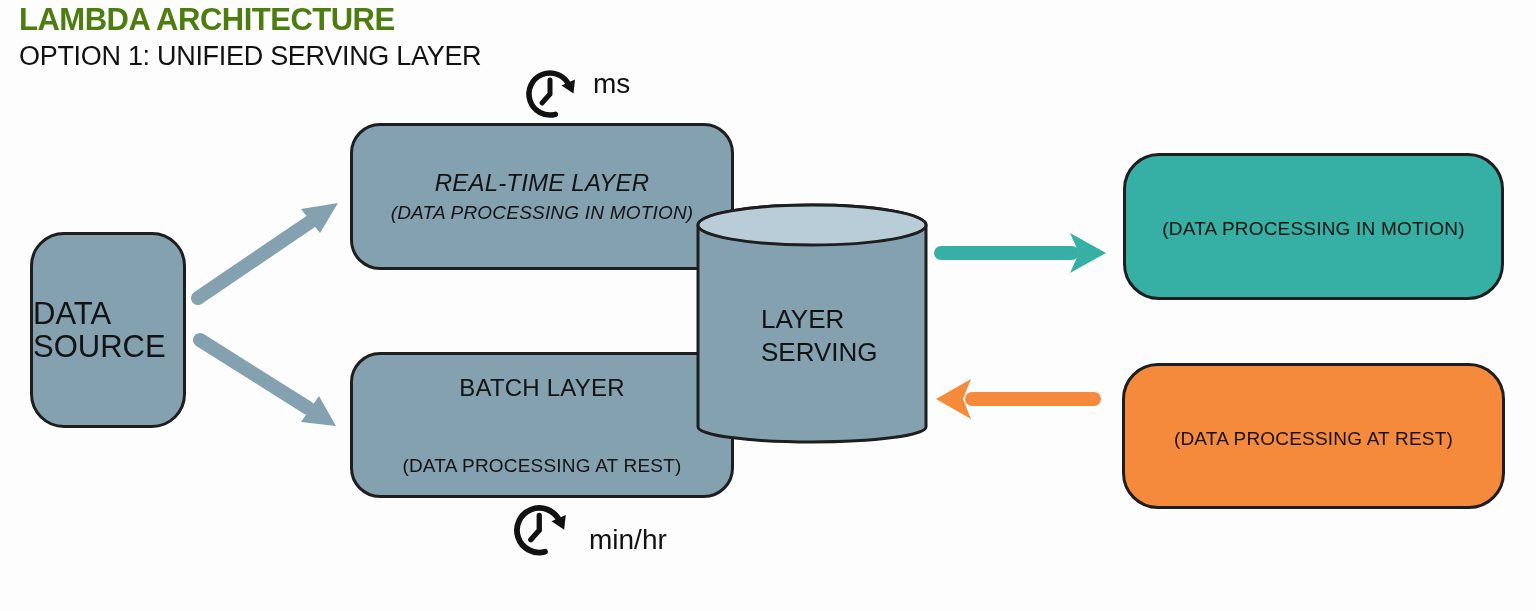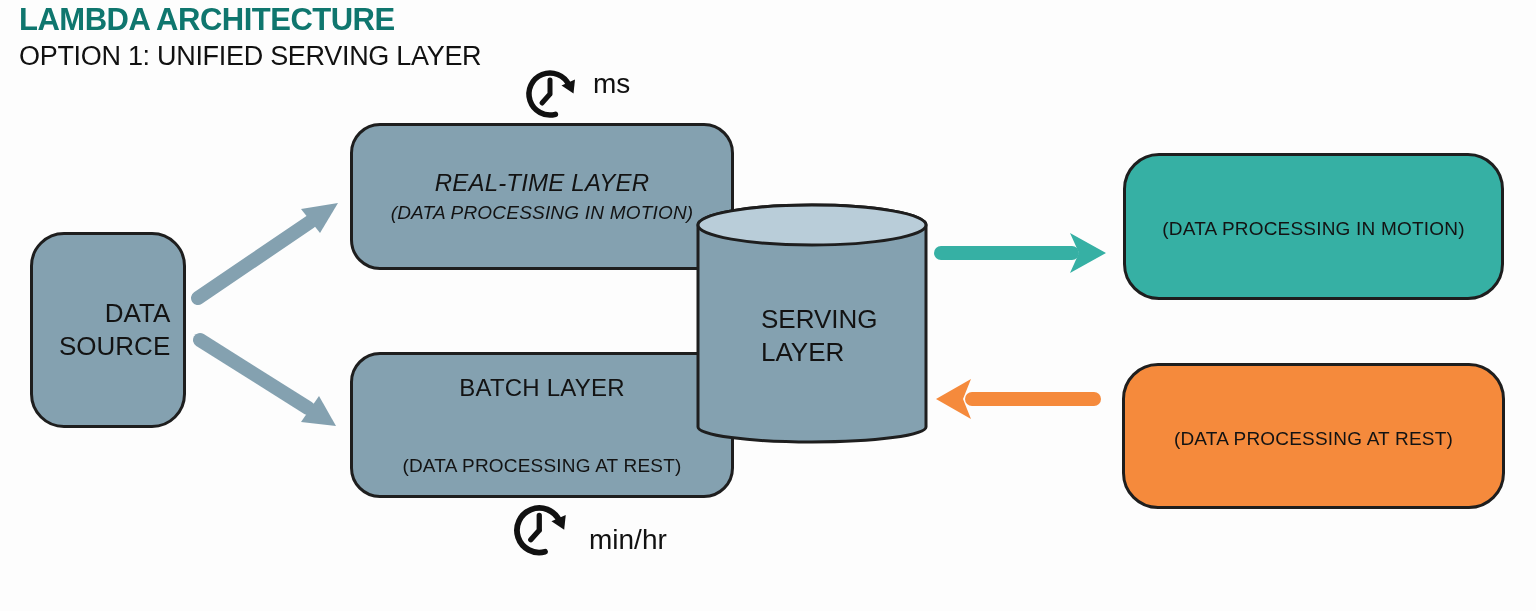--- a/index.html
+++ b/index.html
@@ -1,41 +1,41 @@
 <!DOCTYPE html>
 <html><head>
 <meta charset="utf-8">
 <style>
   html,body{margin:0;padding:0;}
   body{font-family:"Liberation Sans", sans-serif; background:#ffffff;}
   .stage{position:relative;width:1536px;height:611px;background:#fdfdfd;overflow:hidden;}
 
   .hdr-title{
     position:absolute;left:19px;top:2px;
-    font-size:31px;font-weight:700;color:#0f766e;letter-spacing:-0.5px;
+    font-size:31px;font-weight:700;color:#4d7c0f;letter-spacing:-0.5px;
   }
   .hdr-subtitle{
     position:absolute;left:19px;top:41px;
     font-size:27px;font-weight:400;color:#111;letter-spacing:-0.3px;
   }
 
   .node{
     position:absolute;box-sizing:border-box;
     border:3px solid #1e1e1e;color:#131313;
     display:flex;flex-direction:column;align-items:center;justify-content:center;
     text-align:center;
   }
   .node .node-title{font-size:24px;letter-spacing:0.2px;}
   .node .node-sub{font-size:19px;margin-top:5px;letter-spacing:0.2px;}
 
   .src{
     left:30px;top:232px;width:156px;height:196px;border-radius:34px;
     background:#84a1b0;align-items:flex-start;
   }
-  .twolines{font-size:26px;line-height:33px;text-align:right;padding-left:26px;}
+  .twolines{font-size:31px;line-height:33px;text-align:left;}
   .twolines span{display:block;}
 
   .layer{background:#84a1b0;}
   .rt-layer{left:350px;top:123px;width:384px;height:147px;border-radius:30px;font-style:italic;}
   .bt-layer{left:350px;top:352px;width:384px;height:146px;border-radius:30px;gap:48px;}
 
   .app .node-title{font-size:25px;}
   .rt-app{left:1123px;top:153px;width:381px;height:147px;border-radius:36px;background:#36b0a4;}
   .bt-app{left:1122px;top:363px;width:383px;height:146px;border-radius:36px;background:#f58a3c;}
 
@@ -118,20 +118,20 @@
     </g>
 
     <g transform="translate(517,508) scale(1.06)">
       <path d="M26.4 41.3 A21 21 0 1 1 40.0 12.1" fill="none" stroke="#111" stroke-width="5.5" stroke-linecap="round"></path>
       <polygon points="44.5,20.5 46,6.5 32.5,12.5" fill="#111"></polygon>
       <path d="M21 21 L21 7 M21 21 L13 30" fill="none" stroke="#111" stroke-width="5" stroke-linecap="round" stroke-linejoin="round"></path>
     </g>
   </svg>
 
   <div class="serving-text">
+    <span>LAYER</span>
     <span>SERVING</span>
-    <span>LAYER</span>
   </div>
 
   <div class="latency lat-ms">ms</div>
   <div class="latency lat-minhr">min/hr</div>
 
 </div>
 
 </body></html>

